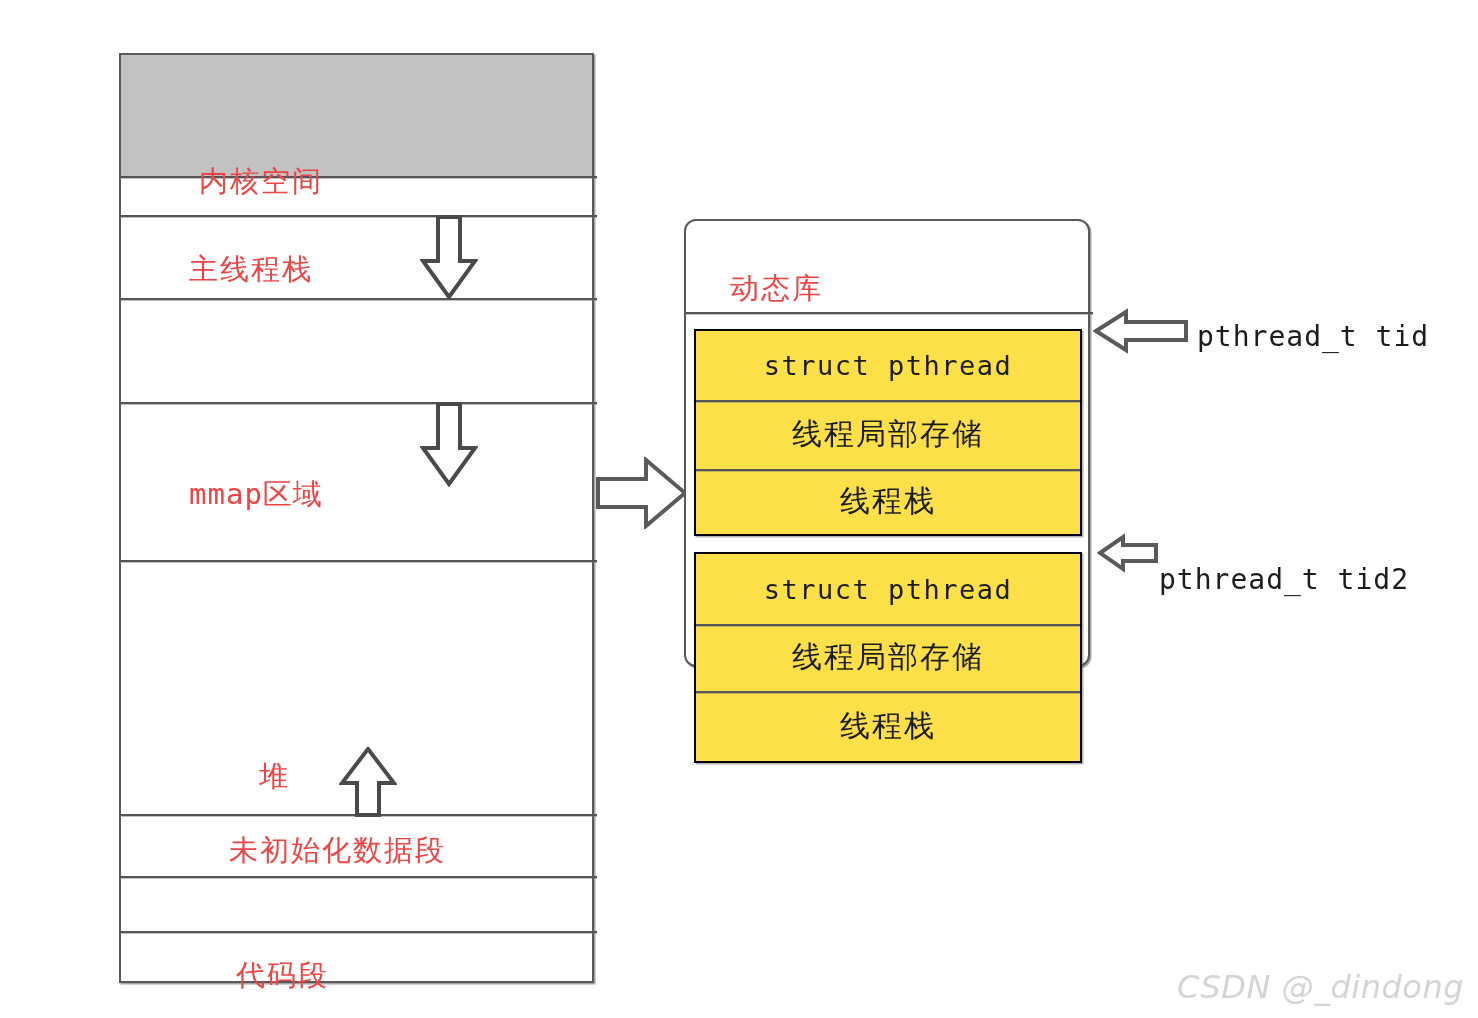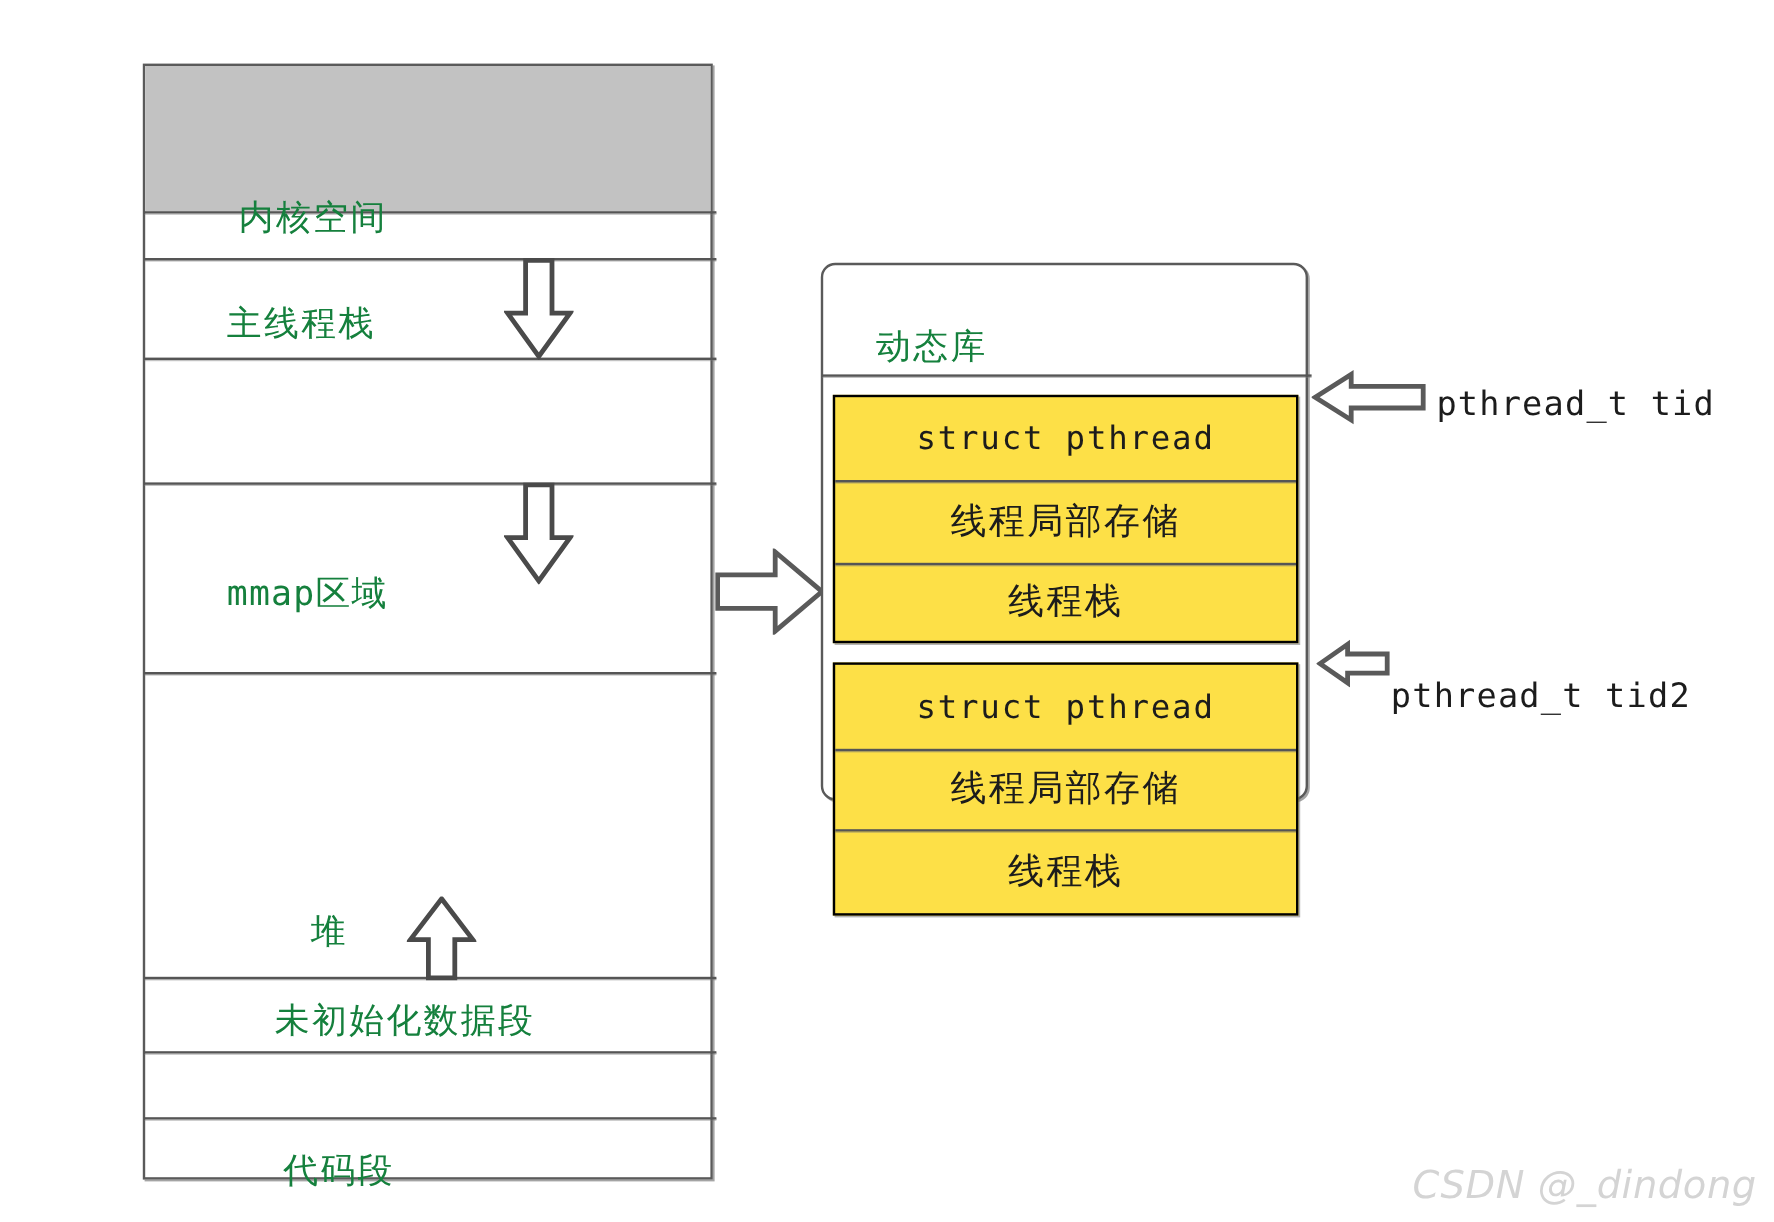--- a/index.html
+++ b/index.html
@@ -48,21 +48,21 @@
     top: 0;
     width: 100%;
     height: 121px;
     background: #c2c2c2;
   }
 
   .seg-label {
     position: absolute;
     font-size: 29px;
     letter-spacing: 2px;
-    color: #15803d;
+    color: #ef4444;
     white-space: nowrap;
     font-family: "DejaVu Sans", "Liberation Sans", sans-serif;
   }
   .seg-label.mono {
     font-family: "DejaVu Sans Mono", "Liberation Mono", monospace;
     letter-spacing: 1px;
   }
 
   
   .arrow {

